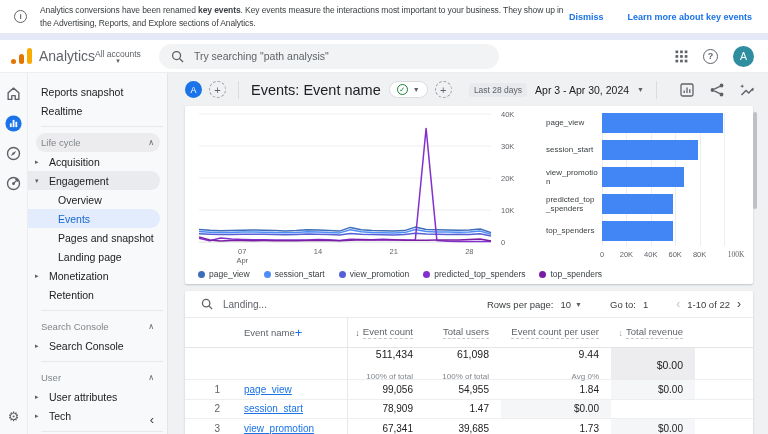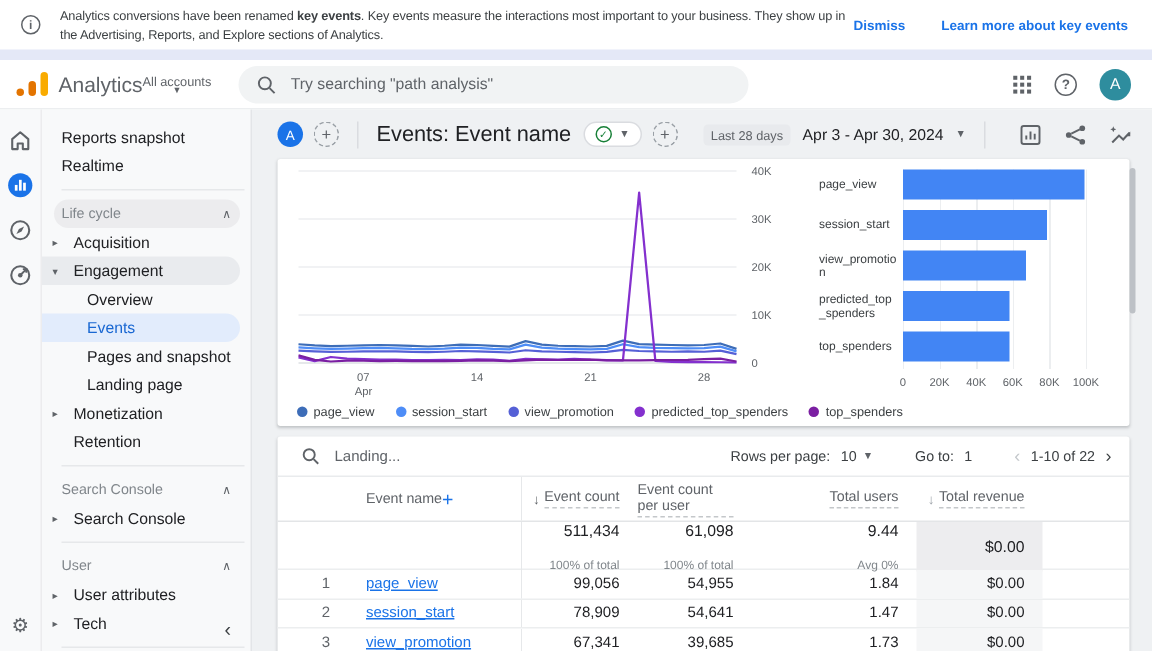--- a/index.html
+++ b/index.html
@@ -396,21 +396,21 @@
                   <div class="bar" style="width: 70.9px;"></div>
                 </div>
               </div>
             </div>
           <div class="bar-axis" id="bar-axis">
               <span style="left: 0px;">0</span>
               <span style="left: 24.4px;">20K</span>
               <span style="left: 48.8px;">40K</span>
               <span style="left: 73.2px;">60K</span>
               <span style="left: 97.6px;">80K</span>
-              <span style="left: 122px;">100K</span>
+              <span style="left: 134px; font-family: Liberation Serif, serif;">100K</span>
             </div>
         </div>
       </section>
 
       <section class="card table-card">
         <div class="search-row">
           <svg width="12" height="12" viewBox="0 0 14 14">
               <circle cx="6" cy="6" r="4.3" fill="none" stroke="#5f6368" stroke-width="1.5"></circle>
               <line x1="9.4" y1="9.4" x2="13" y2="13" stroke="#5f6368" stroke-width="1.5"></line>
             </svg>
@@ -435,24 +435,24 @@
               <div class="c"></div>
               <div class="c hname">
                 <span>Event name</span>
                 <span class="plus">+</span>
               </div>
               <div class="c num vline">
                 <span class="sort">↓</span>
                 <span class="hl-u">Event count</span>
               </div>
               <div class="c num">
+                <span class="hl-u">Total users</span>
+              </div>
+              <div class="c num">
                 <span class="hl-u">Event count per user</span>
-              </div>
-              <div class="c num">
-                <span class="hl-u">Total users</span>
               </div>
               <div class="c num">
                 <span class="sort light">↓</span>
                 <span class="hl-u">Total revenue</span>
               </div>
               <div class="c"></div>
             </div>
             <div class="trow totals">
               <div class="c"></div>
               <div class="c"></div>
@@ -481,21 +481,20 @@
               <div class="c num">1.84</div>
               <div class="c num rev-r">$0.00</div>
               <div class="c"></div>
             </div>
             <div class="trow drow">
               <div class="c rn">2</div>
               <div class="c ename">
                 <a>session_start</a>
               </div>
               <div class="c num vline">78,909</div>
-              <div class="c num">54,641</div>
               <div class="c num">1.47</div>
               <div class="c num rev-r">$0.00</div>
               <div class="c"></div>
             </div>
             <div class="trow drow">
               <div class="c rn">3</div>
               <div class="c ename">
                 <a>view_promotion</a>
               </div>
               <div class="c num vline">67,341</div>

